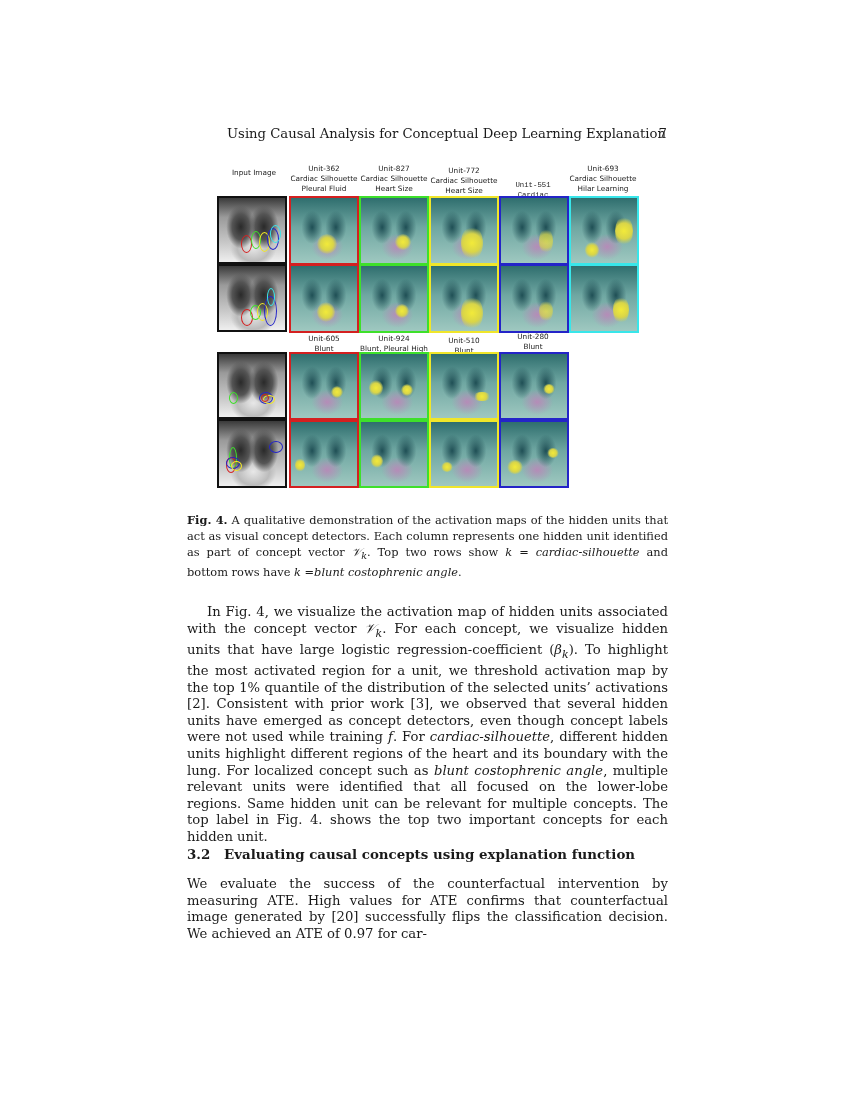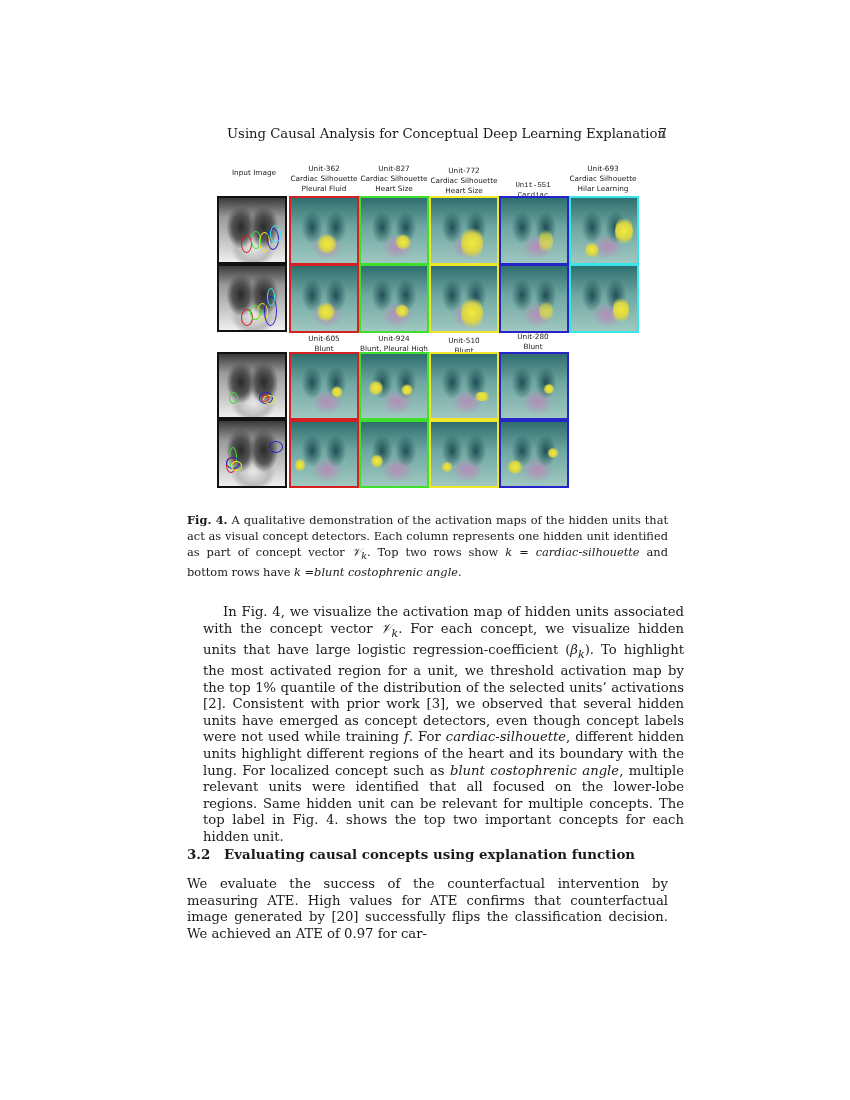--- a/index.html
+++ b/index.html
@@ -179,21 +179,21 @@
   <div class="panel act" style="left:289px;top:260px;width:70px;height:68px;border-color:#2424c8;">
       <div class="hot" style="left:6px;top:38px;width:16px;height:14px;"></div>
       <div class="hot" style="left:46px;top:26px;width:12px;height:10px;"></div>
     </div>
 </div>
 
 <div class="caption">
   <b>Fig. 4.</b><span> A qualitative demonstration of the activation maps of the hidden units that act as visual concept detectors. Each column represents one hidden unit identified as part of concept vector </span><i>𝒱</i><sub><i>k</i></sub><span>. Top two rows show </span><i>k = </i><i>cardiac-silhouette</i><span> and bottom rows have </span><i>k =</i><i>blunt costophrenic angle</i><span>.</span>
 </div>
 
-<div class="para" style="top:604px;margin-left:16px;">
+<div class="para" style="top:604px;">
   <p class="indent"><span>In Fig. 4, we visualize the activation map of hidden units associated with the concept vector </span><i>𝒱</i><sub><i>k</i></sub><span>. For each concept, we visualize hidden units that have large logistic regression-coefficient (</span><i>β</i><sub><i>k</i></sub><span>). To highlight the most activated region for a unit, we threshold activation map by the top 1% quantile of the distribution of the selected units’ activations [2]. Consistent with prior work [3], we observed that several hidden units have emerged as concept detectors, even though concept labels were not used while training </span><i>f</i><span>. For </span><i>cardiac-silhouette</i><span>, different hidden units highlight different regions of the heart and its boundary with the lung. For localized concept such as </span><i>blunt costophrenic angle</i><span>, multiple relevant units were identified that all focused on the lower-lobe regions. Same hidden unit can be relevant for multiple concepts. The top label in Fig. 4. shows the top two important concepts for each hidden unit.</span></p>
 </div>
 
 <div class="sec">
   <span class="num">3.2</span><span>Evaluating causal concepts using explanation function</span>
 </div>
 
 <div class="para" style="top:876px;">
   <p>We evaluate the success of the counterfactual intervention by measuring ATE. High values for ATE confirms that counterfactual image generated by [20] successfully flips the classification decision. We achieved an ATE of 0.97 for car-</p>
 </div>

